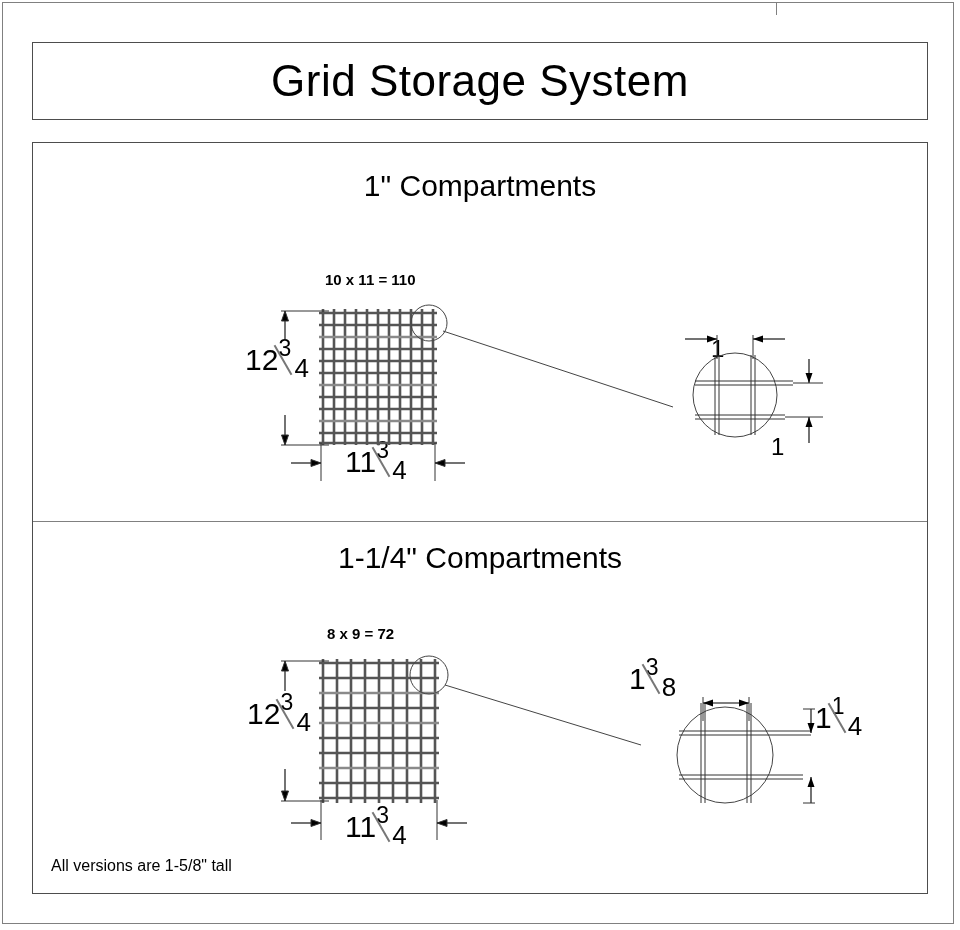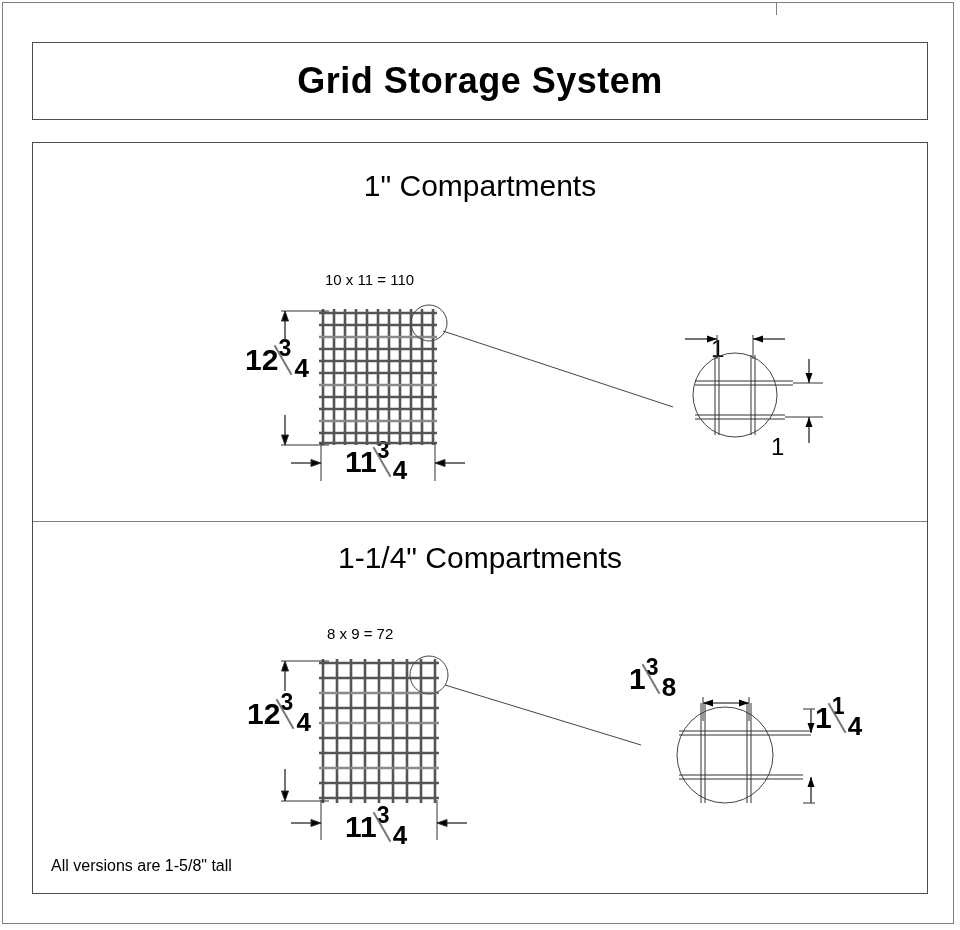--- a/index.html
+++ b/index.html
@@ -46,22 +46,22 @@
     top: 42px;
     width: 896px;
     height: 78px;
     border: 1px solid #4d4d4d;
     box-sizing: border-box;
     display: flex;
     align-items: center;
     justify-content: center;
   }
   .title-text {
-    font-size: 36px;
-    font-weight: bold;
+    font-size: 44px;
+    font-weight: normal;
     letter-spacing: 0.5px;
     white-space: nowrap;
   }
   
   .body-box {
     position: absolute;
     left: 32px;
     top: 142px;
     width: 896px;
     height: 752px;
@@ -83,21 +83,21 @@
     font-size: 30px;
     font-weight: normal;
     white-space: nowrap;
   }
   .sec1-heading { top: 26px; }
   .sec2-heading { top: 398px; }
 
   .count-label {
     position: absolute;
     font-size: 15px;
-    font-weight: normal;
+    font-weight: bold;
     white-space: nowrap;
   }
   .sec1-count { left: 292px; top: 128px; }
   .sec2-count { left: 294px; top: 482px; }
 
   .footer-note {
     position: absolute;
     left: 18px;
     top: 714px;
     font-size: 16px;
@@ -122,21 +122,20 @@
   .leader { stroke: #444444; stroke-width: 1; }
 
   
   .dim {
     position: absolute;
     font-size: 26px;
     white-space: nowrap;
     line-height: 1;
     display: inline-flex;
     align-items: center;
-    font-weight: bold;
   }
   .dim .whole { font-size: 30px; }
   .frac {
     display: inline-block;
     position: relative;
     width: 34px;
     height: 38px;
     vertical-align: middle;
   }
   .frac .num {

